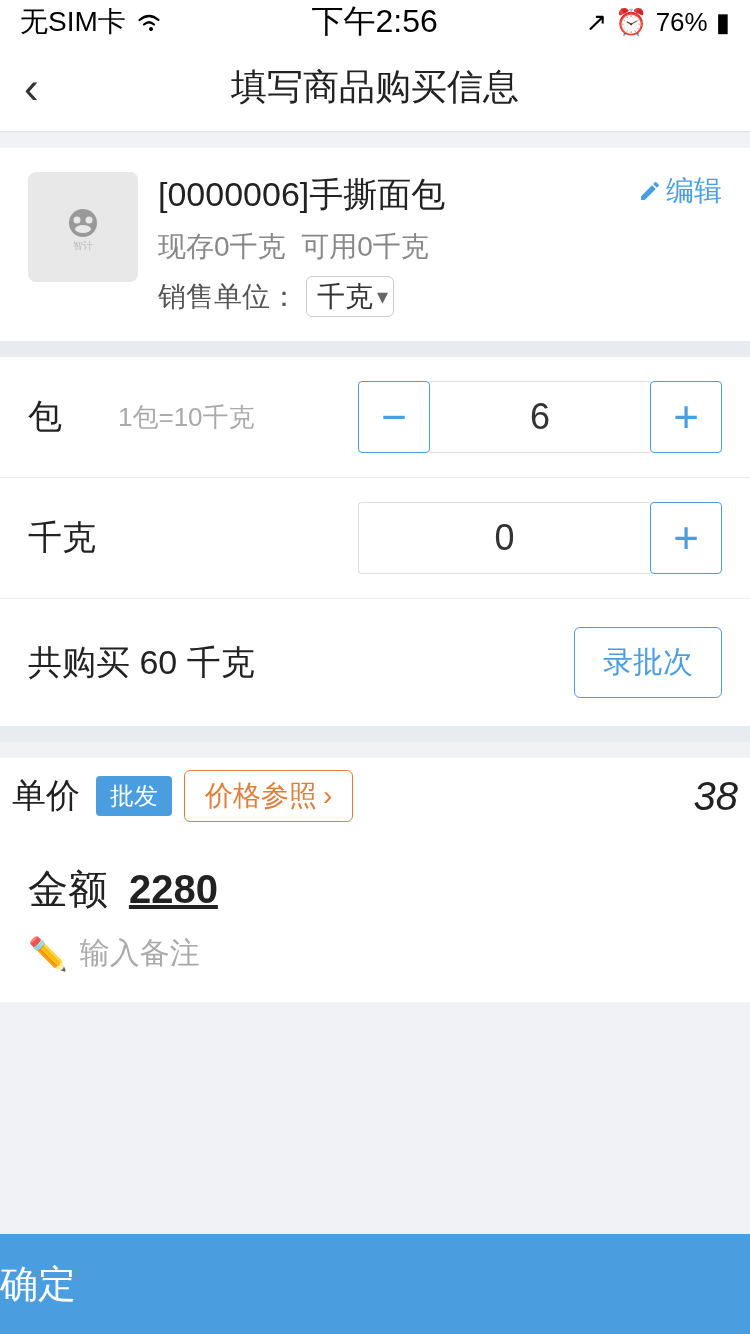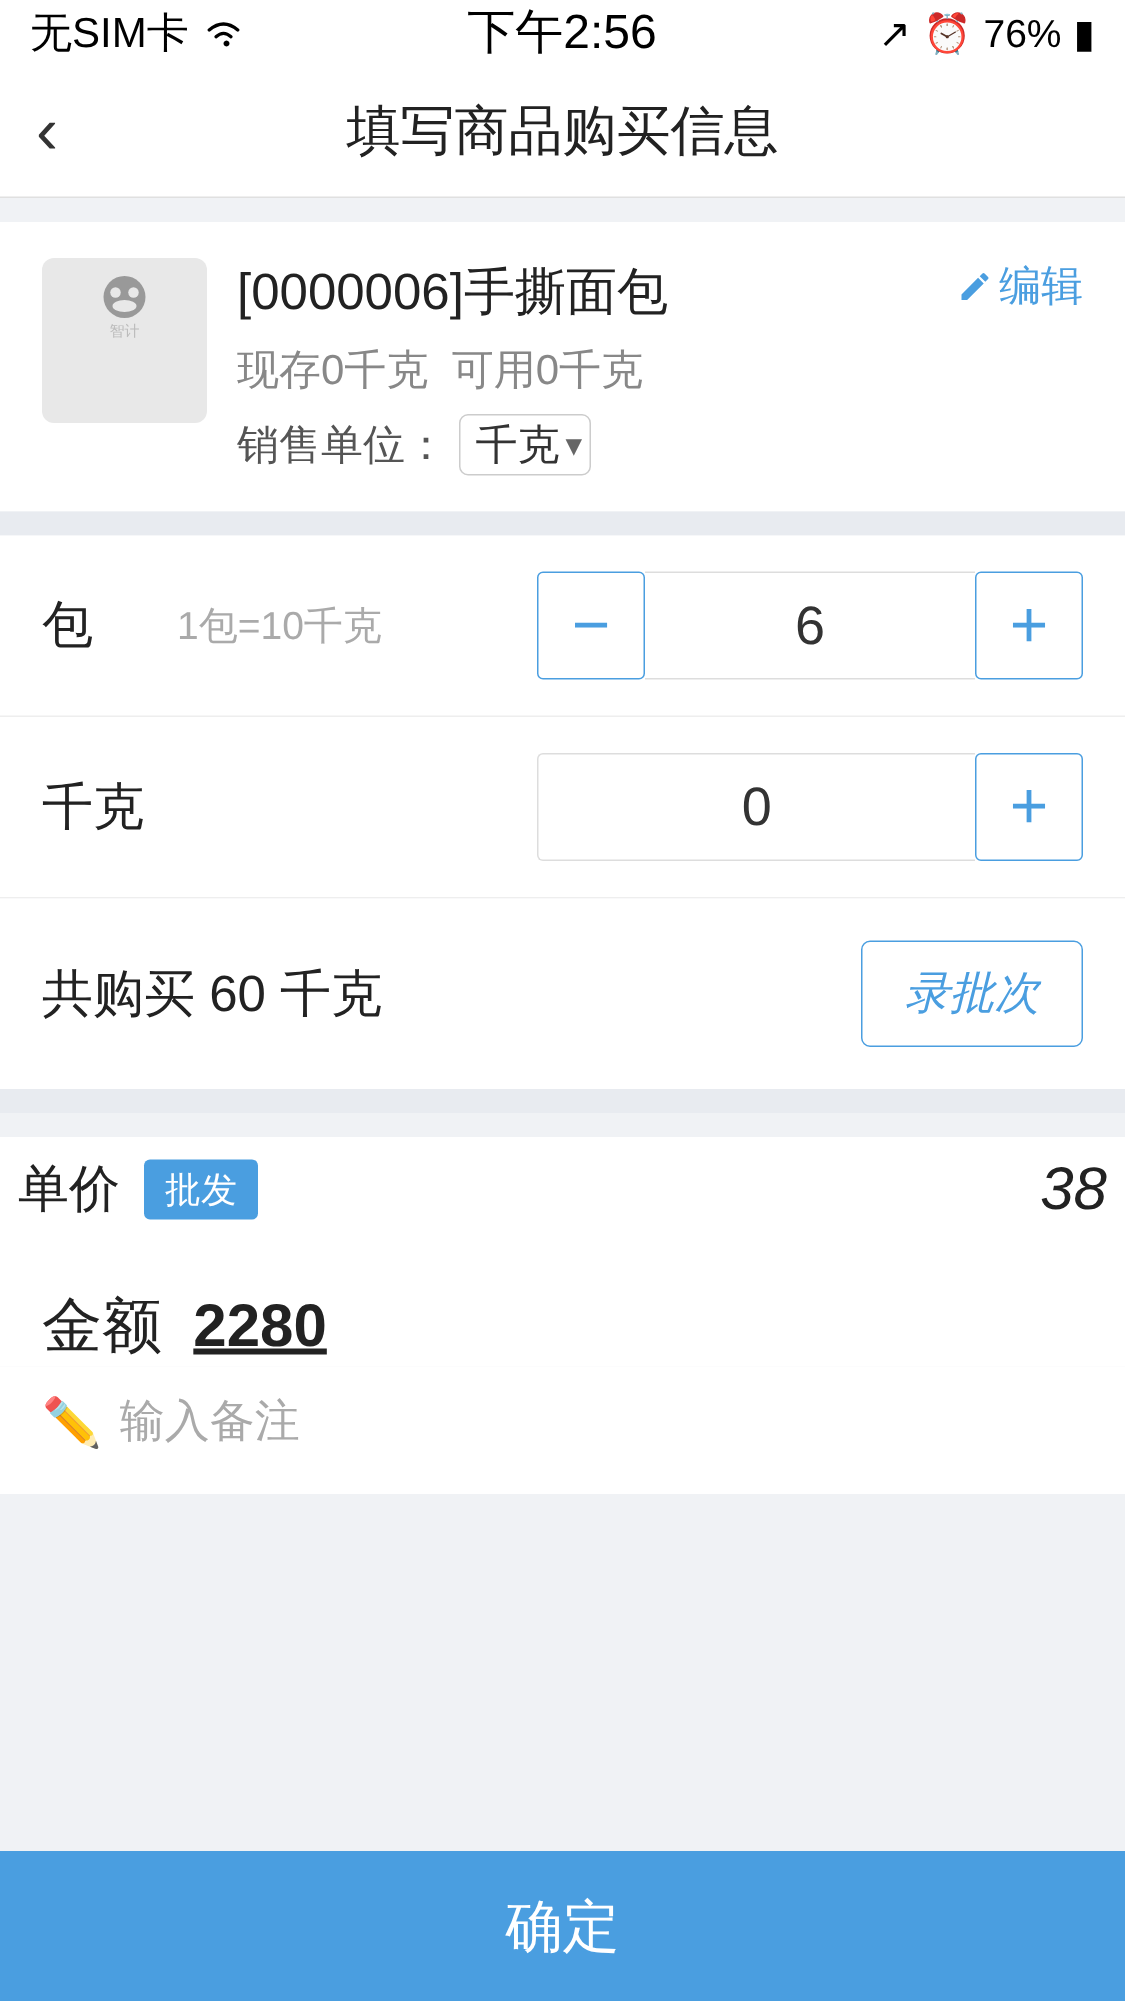--- a/index.html
+++ b/index.html
@@ -63,21 +63,21 @@
       display: flex;
       align-items: flex-start;
       gap: 20px;
     }
     .product-image {
       width: 110px;
       height: 110px;
       background: #e8e8e8;
       border-radius: 8px;
       display: flex;
-      align-items: flex-start;
+      align-items: center;
       justify-content: center;
       flex-shrink: 0;
       overflow: hidden;
     }
     .product-image svg {
       width: 60px;
       height: 60px;
       fill: #999;
     }
     .product-info { flex: 1; }
@@ -226,21 +226,20 @@
       font-weight: 500;
     }
     .batch-btn {
       border: 1px solid #4a9ee0;
       background: #fff;
       color: #4a9ee0;
       padding: 14px 28px;
       font-size: 30px;
       border-radius: 6px;
       cursor: pointer;
-      font-style: italic;
     }
 
     
     .price-section {
       background: #fff;
       padding: 12px;
       margin-top: 16px;
       display: flex;
       align-items: center;
     }
@@ -313,21 +312,21 @@
 
     
     .bottom-bar {
       position: fixed;
       bottom: 0;
       width: 750px;
       height: 100px;
       background: #4a9ee0;
       display: flex;
       align-items: center;
-      justify-content: center;
+      justify-content: flex-start;
       cursor: pointer;
     }
     .confirm-btn {
       font-size: 38px;
       color: #fff;
       font-weight: 500;
     }
   </style>
 </head>
 <body>
@@ -415,20 +414,24 @@
 <div class="summary-section">
   <div class="summary-text"><span>共购买</span> <span>60</span> <span>千克</span></div>
   <button class="batch-btn">录批次</button>
 </div>
 
 <div class="divider"></div>
 
 <div class="price-section">
   <span class="price-label">单价</span>
   <span class="price-tag">批发</span>
+  <button class="price-ref-btn">
+    <span>价格参照</span>
+    <span>›</span>
+  </button>
   <span class="price-value">38</span>
 </div>
 
 <div style="background:#fff; padding: 28px 28px 0 28px;">
   <div>
     <span class="amount-label">金额</span>
     <span class="amount-value">2280</span>
   </div>
 </div>
 <div class="note-row">

